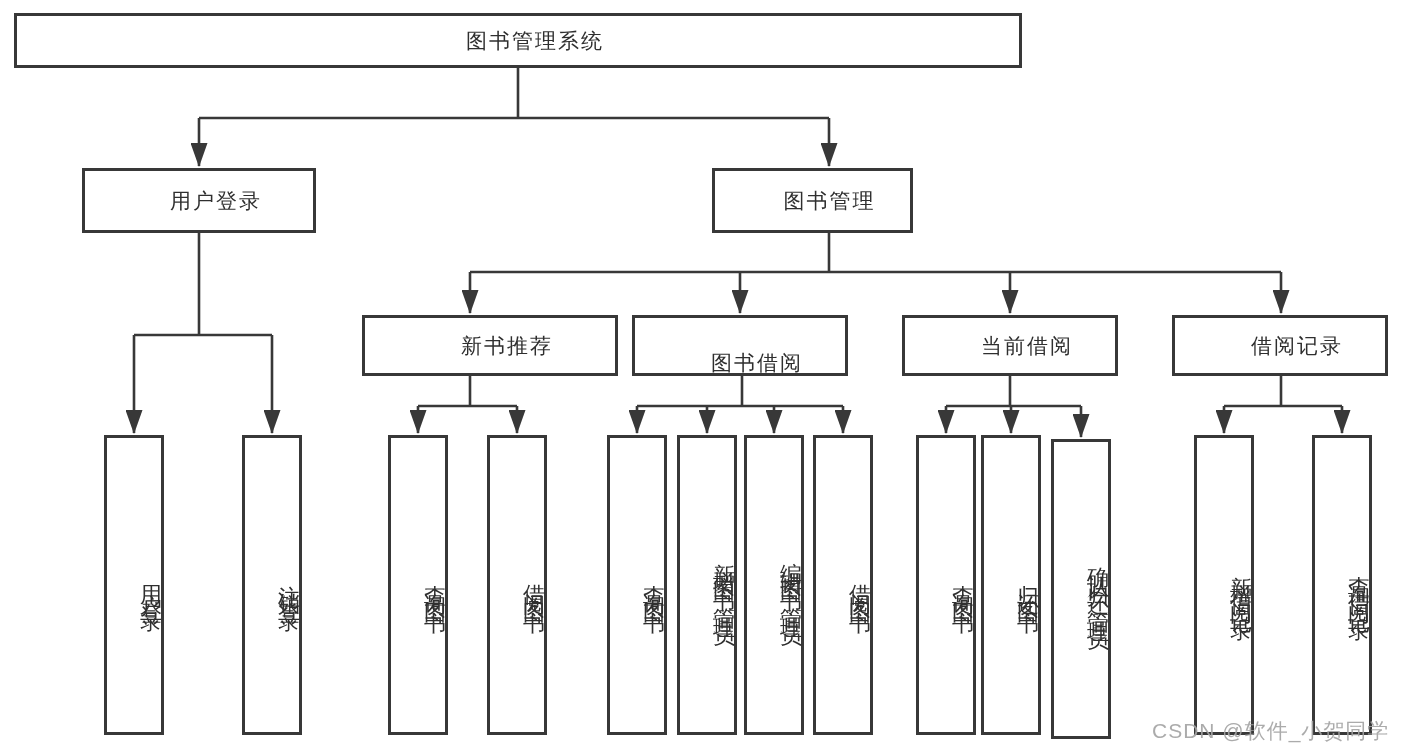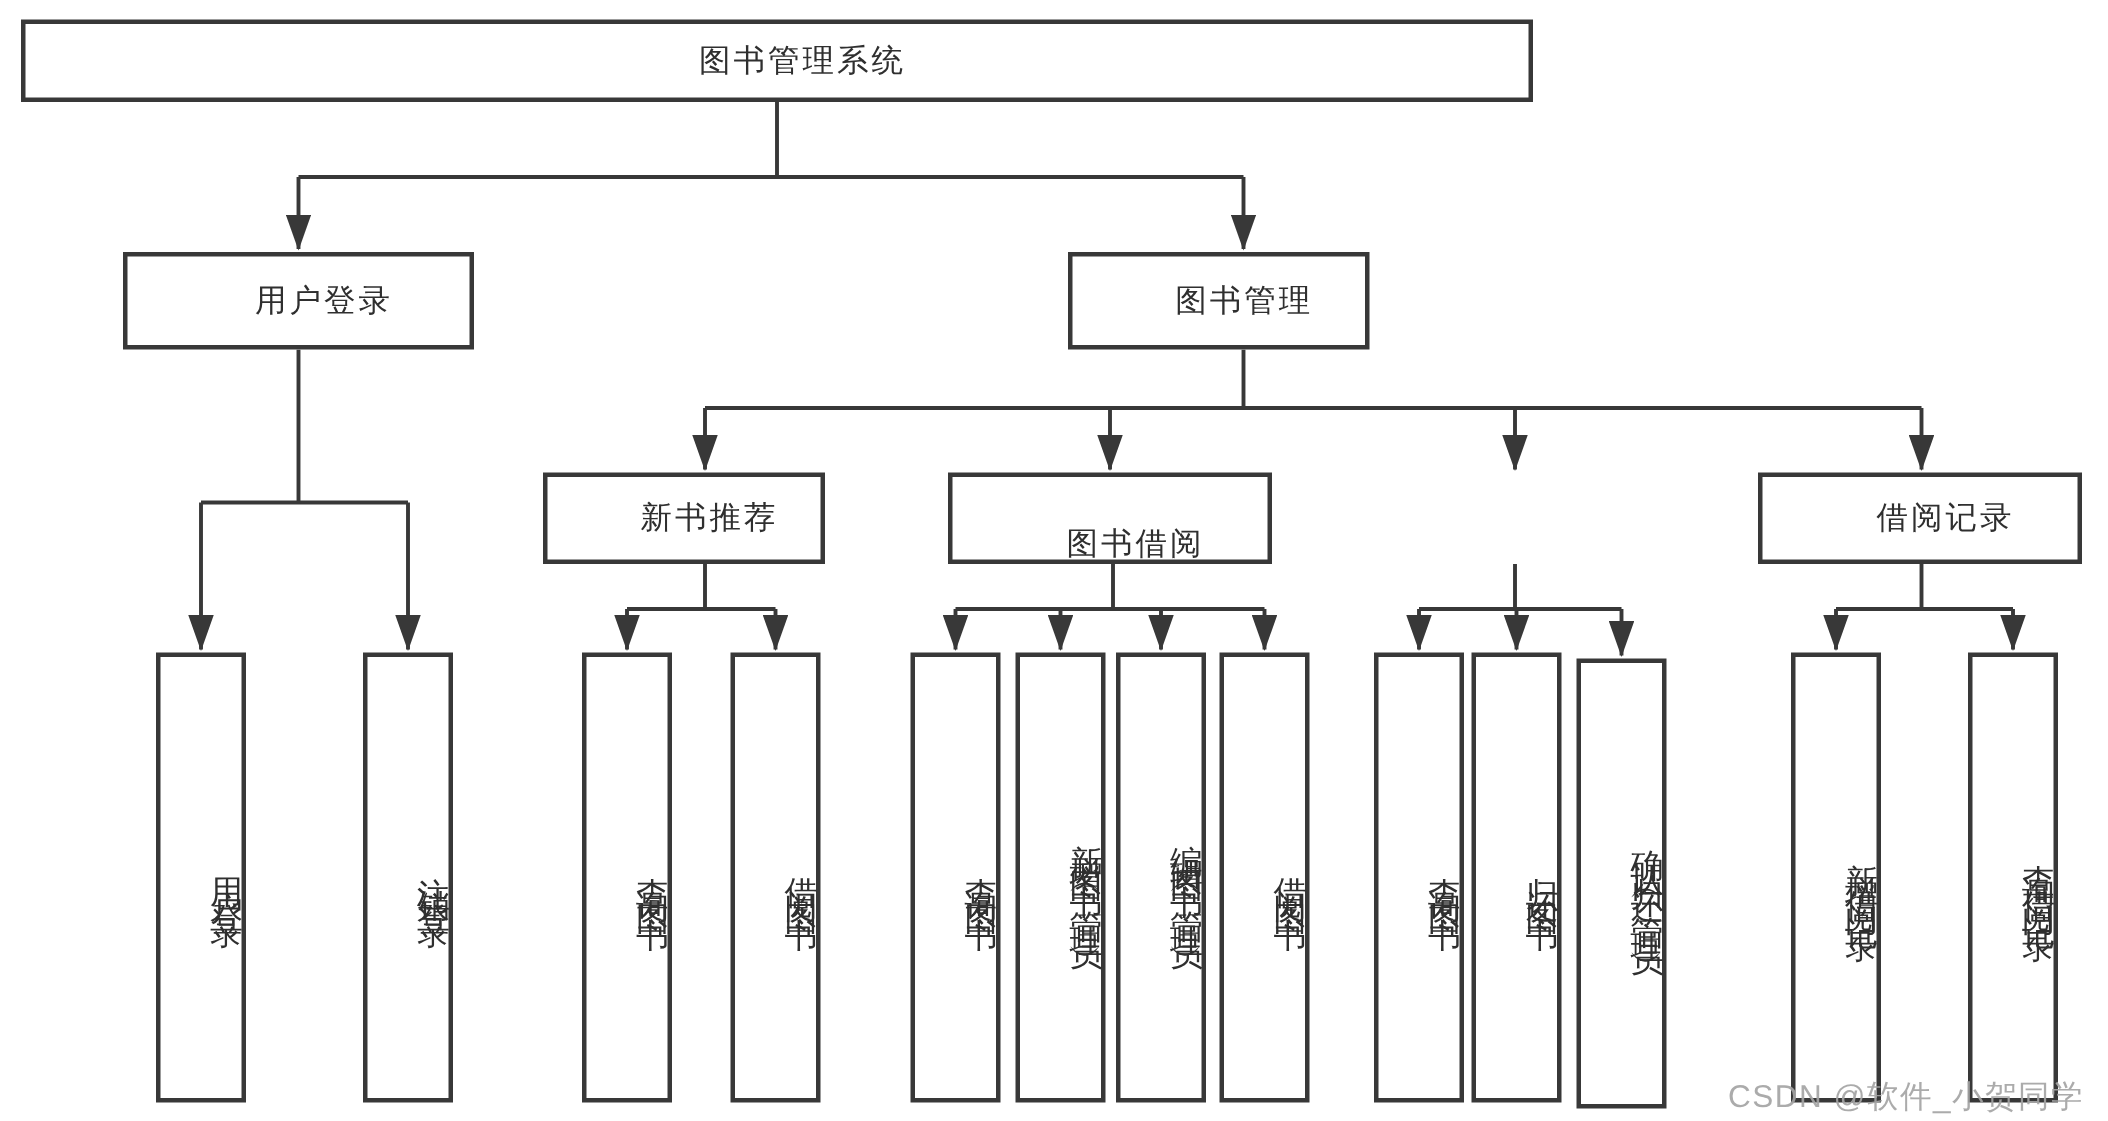--- a/index.html
+++ b/index.html
@@ -39,21 +39,21 @@
     writing-mode: vertical-rl;
     text-orientation: mixed;
     font-size: 22px;
     letter-spacing: 9px;
     line-height: 1;
   }
   
   .n-root          { left: 14px;  top: 13px;  width: 1008px; height: 55px; }
   .n-user-login    { left: 82px;  top: 168px; width: 234px;  height: 65px; }
   .n-book-mgmt     { left: 712px; top: 168px; width: 201px;  height: 65px; }
-  .n-new-book-rec  { left: 362px; top: 315px; width: 188px;  height: 61px; }
+  .n-new-book-rec  { left: 362px; top: 315px; width: 256px;  height: 61px; }
   .n-book-borrow   { left: 632px; top: 315px; width: 216px;  height: 61px; align-items: flex-end; }
   .n-current-borrow{ left: 902px; top: 315px; width: 216px;  height: 61px; }
   .n-borrow-record { left: 1172px;top: 315px; width: 216px;  height: 61px; }
   
   .leaf { top: 435px; width: 60px; height: 300px; }
   .n-leaf-user-login { left: 104px; }
   .n-leaf-logout     { left: 242px; }
   .n-leaf-nb-query   { left: 388px; }
   .n-leaf-nb-borrow  { left: 487px; }
   .n-leaf-bb-query   { left: 607px; }
@@ -141,20 +141,23 @@
   <div class="box n-book-mgmt">
     <span class="hlabel">图书管理</span>
   </div>
 
   <div class="box n-new-book-rec">
     <span class="hlabel">新书推荐</span>
   </div>
   <div class="box n-book-borrow">
     <span class="hlabel">图书借阅</span>
   </div>
+  <div class="box n-current-borrow">
+    <span class="hlabel">当前借阅</span>
+  </div>
   <div class="box n-borrow-record">
     <span class="hlabel">借阅记录</span>
   </div>
 
   <div class="box leaf n-leaf-user-login">
     <span class="vlabel">用户登录</span>
   </div>
   <div class="box leaf n-leaf-logout">
     <span class="vlabel">注销登录</span>
   </div>

